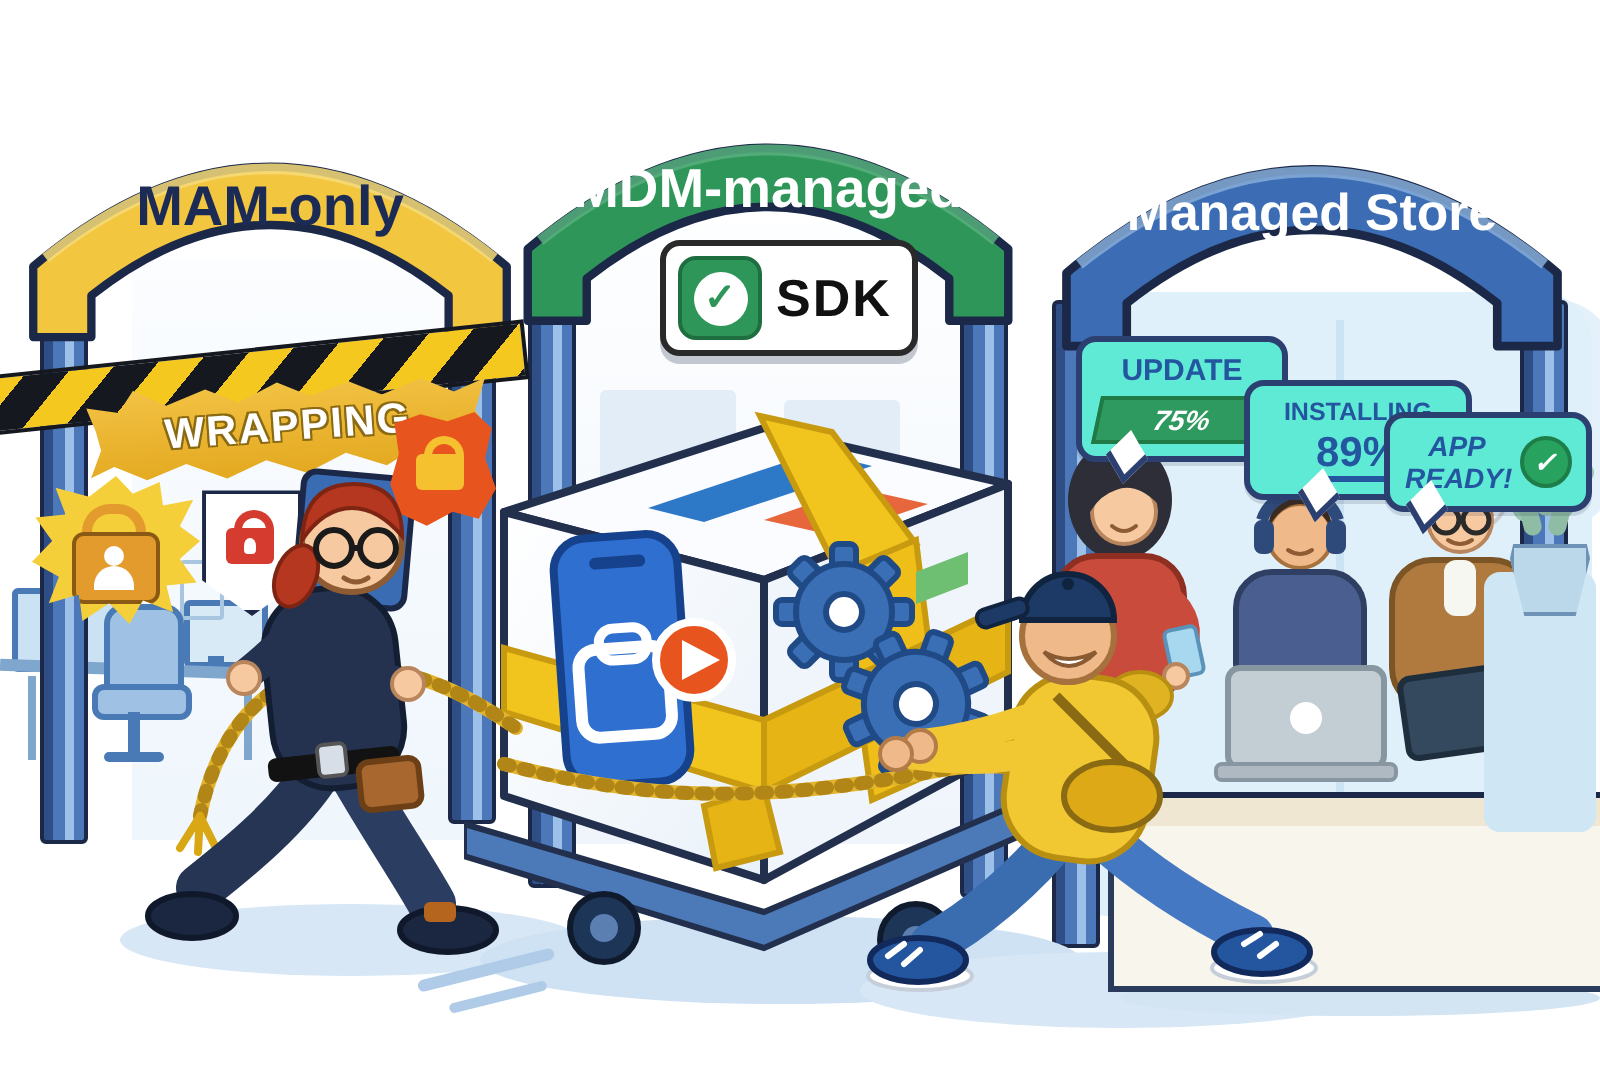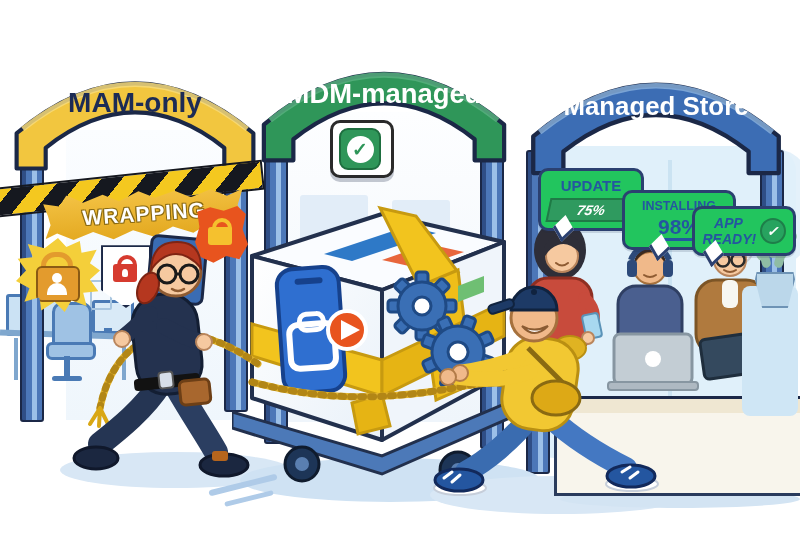--- a/index.html
+++ b/index.html
@@ -15,21 +15,21 @@
   .tape{position:absolute;background:repeating-linear-gradient(135deg,#F4C81F 0 16px,#15181F 16px 32px);
     border:2px solid #15181F;}
 
   .wrapbanner{position:absolute;background:linear-gradient(#F3C244,#E3A81F);
     display:flex;align-items:center;justify-content:center;
     clip-path:polygon(2% 40%,0% 15%,8% 22%,12% 0%,20% 18%,30% 4%,38% 20%,48% 2%,56% 18%,66% 6%,74% 22%,84% 8%,92% 24%,100% 12%,97% 45%,100% 70%,92% 88%,84% 74%,74% 96%,64% 80%,54% 98%,44% 82%,34% 98%,24% 80%,14% 94%,6% 78%,0% 88%,3% 60%);}
   .wrapbanner span{font-weight:900;font-size:21px;letter-spacing:1px;color:#fff;
     text-shadow:1px 1px 0 #8A6A12,-1px 1px 0 #8A6A12,1px -1px 0 #8A6A12,-1px -1px 0 #8A6A12;}
 
   
-  .bubble{position:absolute;background:#22c55e;border:3px solid #2B4070;border-radius:10px;
+  .bubble{position:absolute;background:#5eead4;border:3px solid #2B4070;border-radius:10px;
     padding:6px 7px;text-align:center;z-index:14;box-shadow:0 2px 0 rgba(27,40,71,.15);}
   .bubble .tail{position:absolute;bottom:-9px;width:14px;height:14px;background:#fff;
     border-right:3px solid #2B4070;border-bottom:3px solid #2B4070;transform:rotate(60deg) skewX(14deg);}
   .blabel{font-weight:800;color:#2456A0;}
   .bar75{margin-top:4px;background:#2F9A5F;border:2px solid #1F7A46;transform:skewX(-12deg);
     color:#fff;font-weight:800;font-style:italic;font-size:14px;padding:2px 6px;}
   .pct89{display:inline-block;font-weight:900;font-size:21px;color:#2456A0;border-bottom:3px solid #2456A0;line-height:1.05;}
   .checkcircle{display:inline-flex;align-items:center;justify-content:center;width:22px;height:22px;
     border-radius:50%;background:#27A35F;color:#fff;font-weight:900;font-size:14px;border:2px solid #1E7E49;}
 
@@ -106,20 +106,21 @@
     <path d="M12,80 Q120,-6 228,80" fill="none" stroke="#85ADD9" stroke-width="5" opacity=".85"></path>
     <text x="120" y="64" text-anchor="middle" font-size="24" font-weight="bold" fill="#FFFFFF">Managed Store</text>
   </svg>
 
   <div class="sdk" style="left:330px;top:120px;">
     <div class="gsq">
       <div class="wc">
           <span>✓</span>
         </div>
     </div>
+    <span class="lbl">SDK</span>
   </div>
 
   <div class="tape" style="left:-12px;top:174px;width:272px;height:26px;transform:rotate(-6deg);z-index:11;"></div>
   <div class="wrapbanner" style="left:44px;top:190px;width:200px;height:48px;transform:rotate(-4deg);z-index:12;">
     <span>WRAPPING</span>
   </div>
 
   <div class="abs" style="left:16px;top:238px;width:84px;height:74px;background:#F4CF3A;z-index:12;clip-path:polygon(50% 0,60% 12%,76% 4%,78% 20%,96% 16%,88% 34%,100% 44%,88% 56%,98% 72%,80% 74%,84% 92%,66% 84%,58% 100%,46% 86%,30% 98%,28% 80%,10% 86%,16% 68%,0 58%,12% 44%,2% 28%,20% 26%,14% 8%,34% 14%);">
     <div class="abs" style="left:25px;top:14px;width:22px;height:16px;border:5px solid #E39B2D;border-bottom:none;border-radius:14px 14px 0 0;"></div>
     <div class="abs" style="left:20px;top:28px;width:40px;height:32px;background:#E39B2D;border:2px solid #8A5A14;border-radius:6px;">
@@ -368,21 +369,21 @@
     <circle cx="108" cy="16" r="3" fill="#10233F"></circle>
   </svg>
 
   <div class="bubble" style="left:538px;top:168px;width:86px;">
     <div class="blabel" style="font-size:15px;">UPDATE</div>
     <div class="bar75">75%</div>
     <div class="tail" style="left:14px;"></div>
   </div>
   <div class="bubble" style="left:622px;top:190px;width:94px;">
     <div class="blabel" style="font-size:12.5px;">INSTALLING</div>
-    <div style="margin-top:3px;"><span class="pct89">98%</span></div>
+    <div style="margin-top:3px;"><span class="pct89">89%</span></div>
     <div class="tail" style="left:26px;"></div>
   </div>
   <div class="bubble" style="left:692px;top:206px;width:84px;font-style:italic;">
     <div style="display:flex;align-items:center;justify-content:center;gap:5px;">
       <span class="blabel" style="font-size:14px;max-width:52px;line-height:1.15;display:inline-block;">APP READY!</span>
       <span class="checkcircle">
           <span>✓</span>
         </span>
     </div>
     <div class="tail" style="left:10px;"></div>

